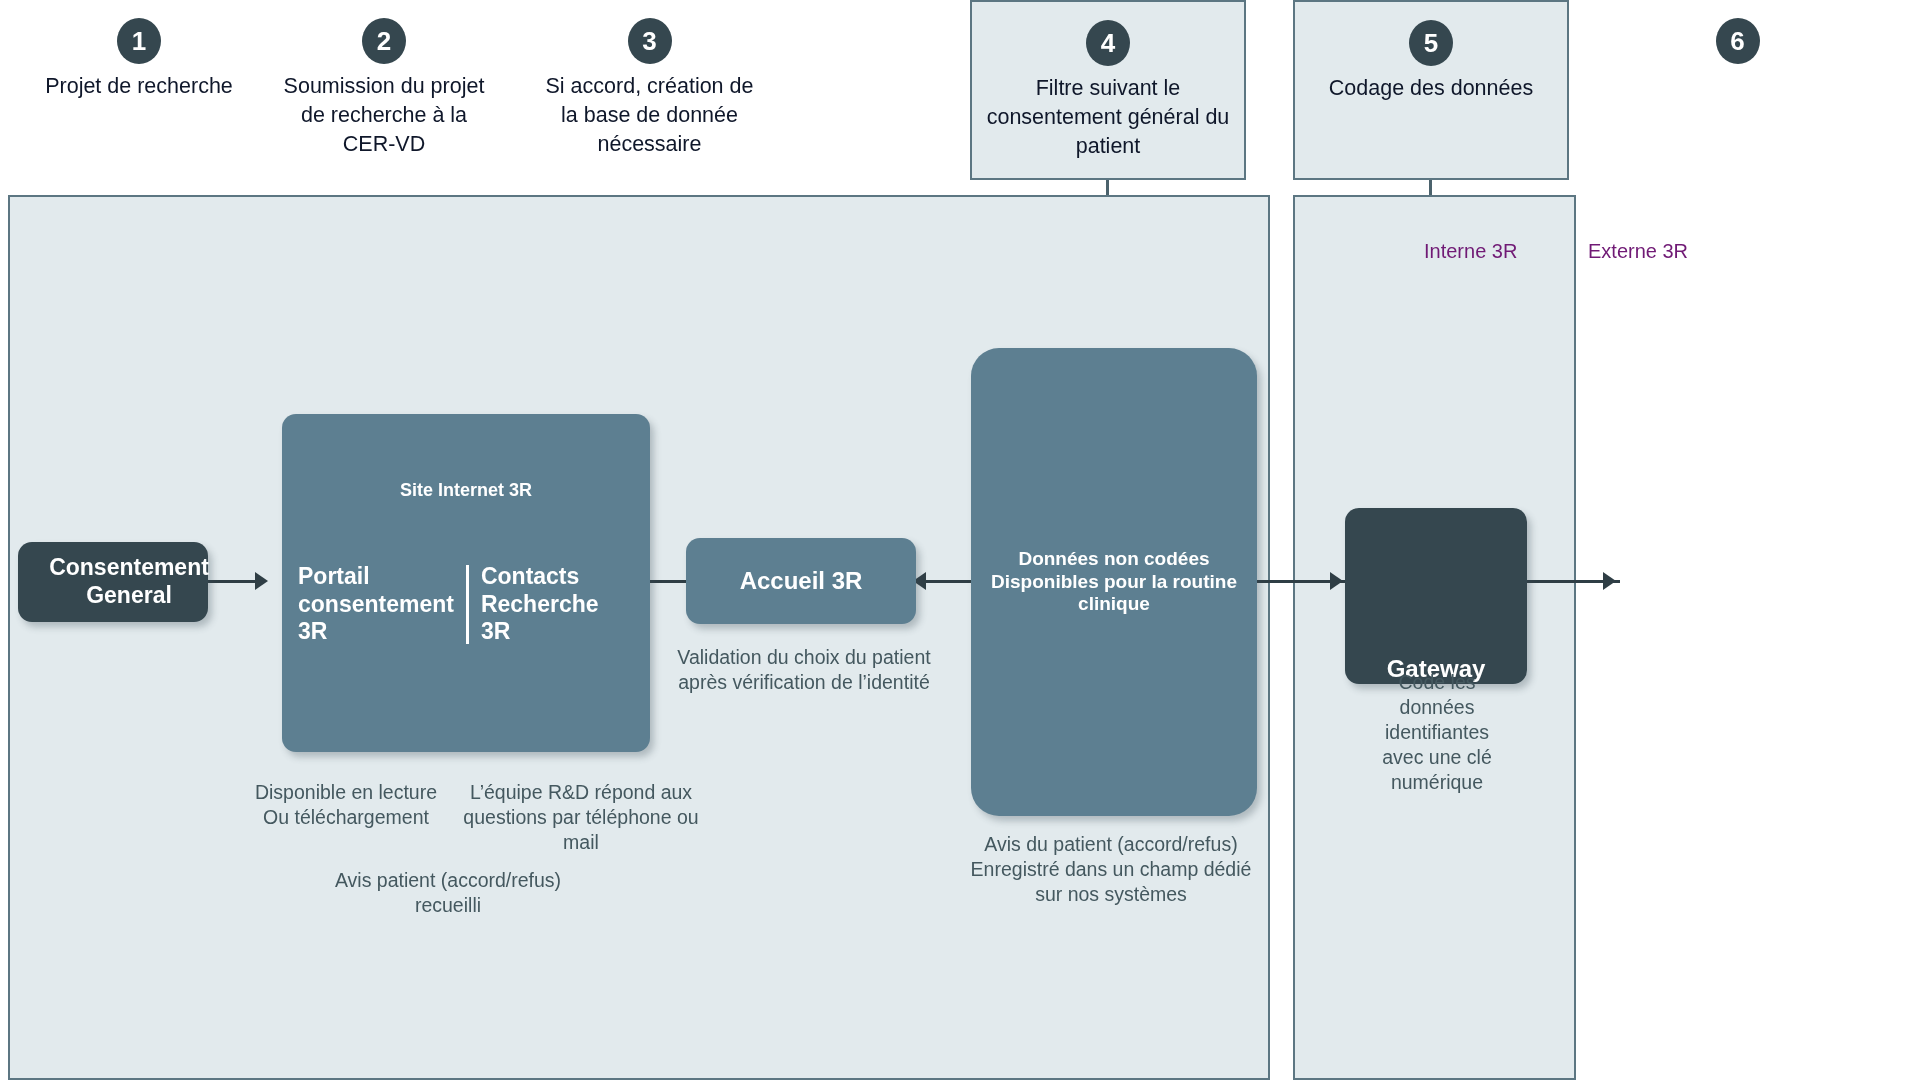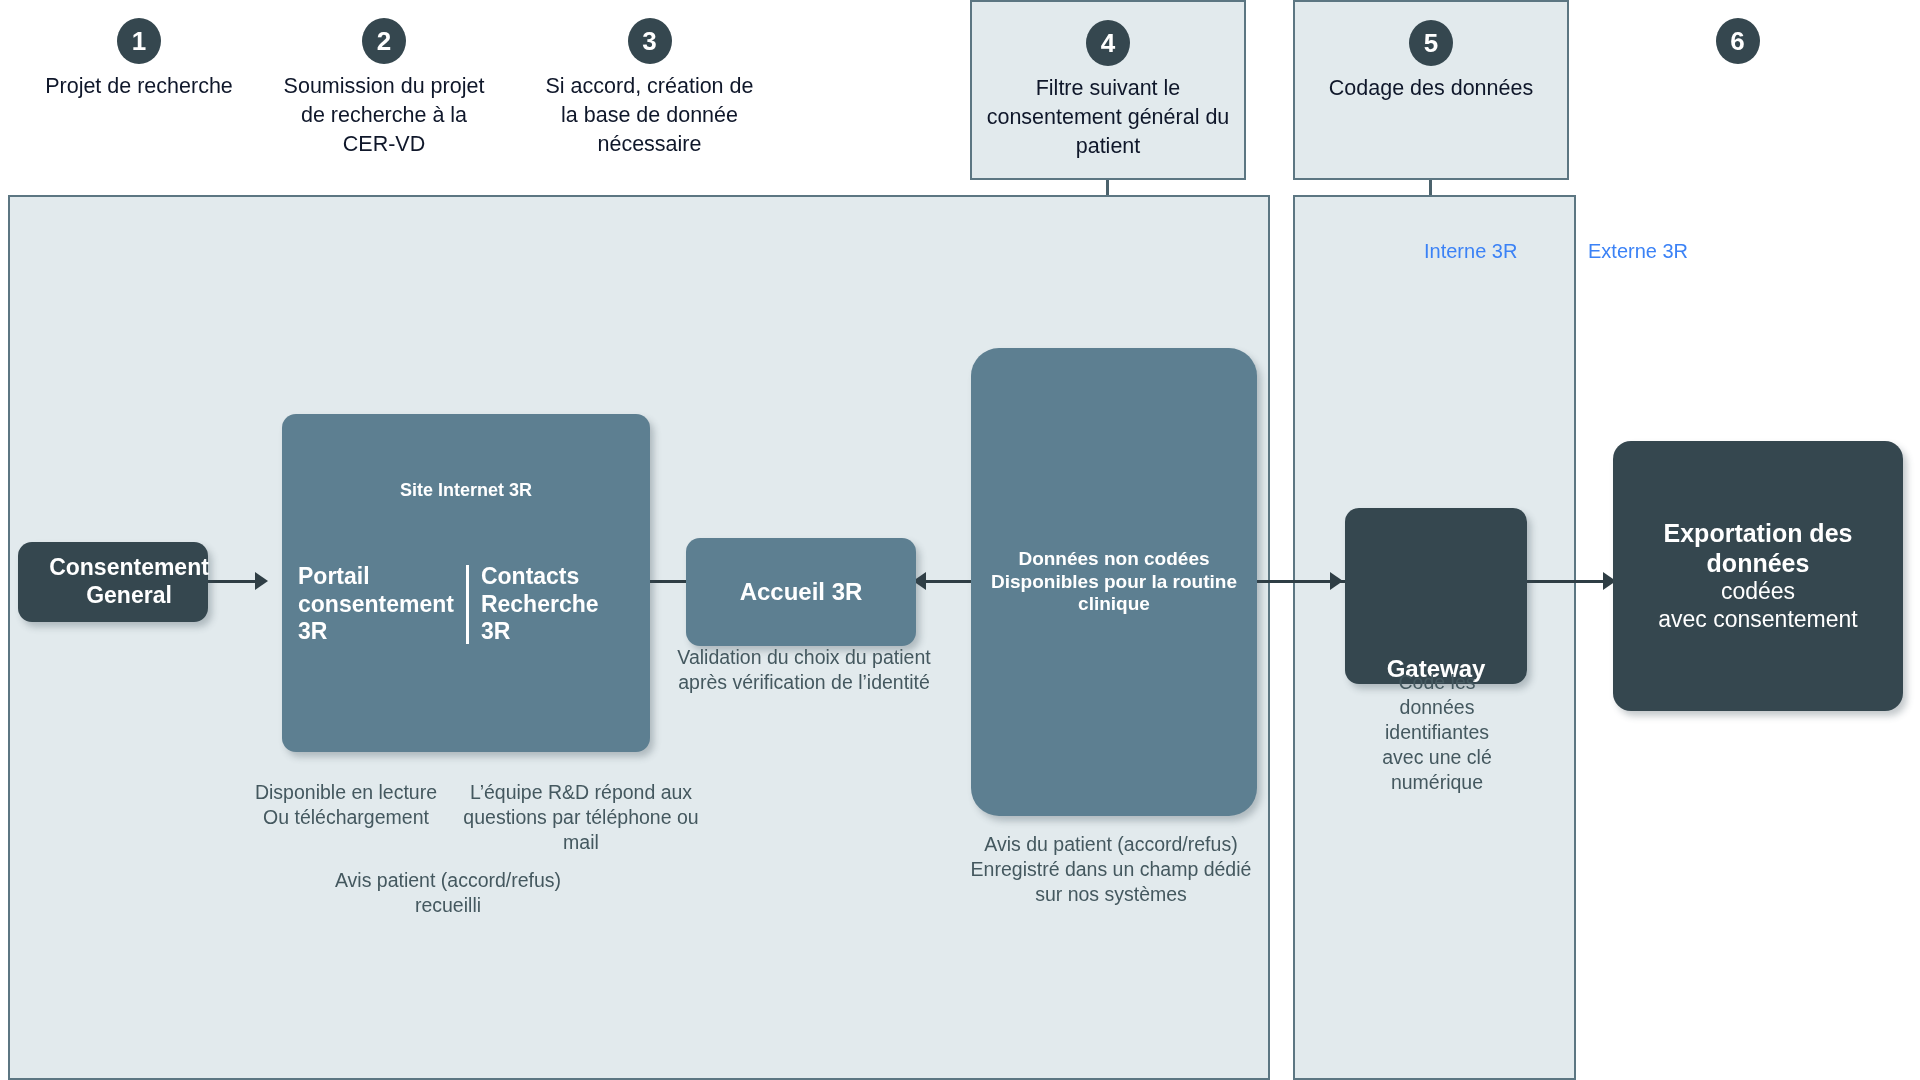--- a/index.html
+++ b/index.html
@@ -59,21 +59,21 @@
   .panel {
     position: absolute;
     background: #e2eaed;
     border: 2px solid #5c7682;
     box-sizing: border-box;
   }
 
   
   .zone-label {
     position: absolute;
-    color: #3b82f6;
+    color: #701a75;
     font-size: 20px;
     white-space: nowrap;
   }
 
   
   .node {
     position: absolute;
     box-sizing: border-box;
     display: flex;
     flex-direction: column;
@@ -225,38 +225,33 @@
 
   <div class="node teal" id="node-site-internet" style="left:282px; top:414px; width:368px; height:338px;">
     <div class="site-head">Site Internet 3R</div>
     <div class="site-cols">
       <div class="site-col">Portail consentement 3R</div>
       <div class="site-divider"></div>
       <div class="site-col">Contacts Recherche 3R</div>
     </div>
   </div>
 
-  <div class="node teal" style="left:686px; top:538px; width:230px; height:108px;">
+  <div class="node teal" style="left:686px; top:538px; width:230px; height:86px;">
     <div class="node-title" style="font-size:24px;">Accueil 3R</div>
   </div>
 
   <div class="node teal" style="left:971px; top:348px; width:286px; height:468px; border-radius:28px;">
     <div class="node-title" style="font-size:19px; white-space:pre-line; padding:0 16px;">Données non codées
 Disponibles pour la routine clinique</div>
   </div>
 
   <div class="node dark" style="left:1345px; top:508px; width:182px; height:176px;justify-content:flex-end;">
     <div class="node-title" style="font-size:24px;">Gateway</div>
   </div>
 
-  <div class="node dark" style="left:1613px; top:441px; width:290px; height:270px; border-radius:18px;">
-    <div class="node-title" style="font-size:25px; padding:0 22px;">Exportation des données</div>
-    <div class="node-sub" style="font-size:23px; white-space:pre-line; padding:0 14px;">codées
-avec consentement</div>
-  </div>
 
   <div class="caption" style="left:238px; top:780px; width:216px; white-space:pre-line;">Disponible en lecture
 Ou téléchargement</div>
 
   <div class="caption" style="left:462px; top:780px; width:238px;">L’équipe R&amp;D répond aux questions par téléphone ou mail</div>
 
   <div class="caption" style="left:300px; top:868px; width:296px; white-space:pre-line;">Avis patient (accord/refus)
 recueilli</div>
 
   <div class="caption" style="left:675px; top:645px; width:258px;">Validation du choix du patient après vérification de l’identité</div>

